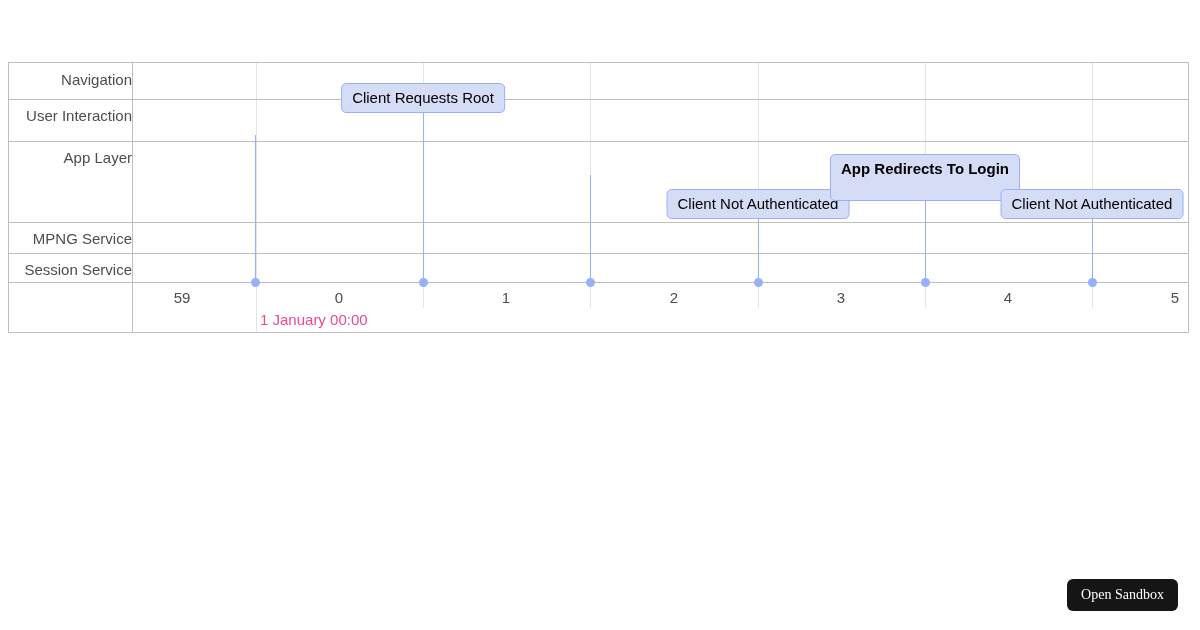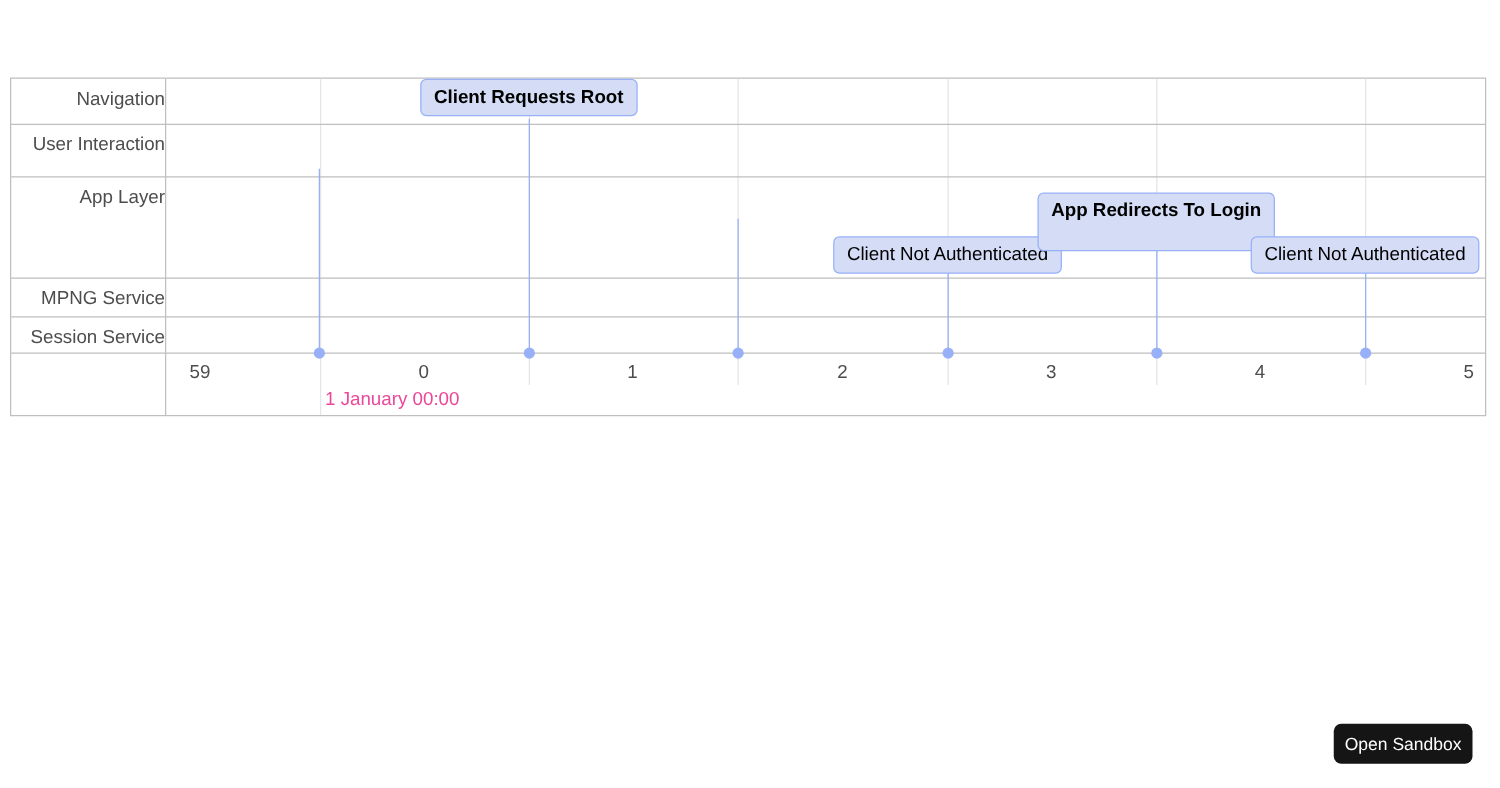--- a/index.html
+++ b/index.html
@@ -99,21 +99,21 @@
   .sandbox-btn {
     position: absolute;
     left: 1067px;
     top: 579px;
     width: 111px;
     height: 32px;
     background: #151515;
     color: #ffffff;
     border: none;
     border-radius: 6px;
-    font-family: Liberation Sans, sans-serif;
+    font-family: Liberation Serif, serif;
     font-size: 14px;
     cursor: pointer;
   }
 </style>
 </head>
 <body>
 
 <div class="stage">
   <div class="timeline" id="timeline">
       <div class="grid-v" style="left: 247px; top: 0px; height: 219px;"></div>
@@ -144,25 +144,25 @@
       <div class="item-line" style="left: 246px; top: 72px; height: 147px;"></div>
       <div class="item-dot" style="left: 242px; top: 215px;"></div>
       <div class="item-line" style="left: 581px; top: 112px; height: 107px;"></div>
       <div class="item-dot" style="left: 577px; top: 215px;"></div>
       <div class="item-line" style="left: 749px; top: 154px; height: 65px;"></div>
       <div class="item-dot" style="left: 745px; top: 215px;"></div>
       <div class="item-line" style="left: 916px; top: 112px; height: 107px;"></div>
       <div class="item-dot" style="left: 912px; top: 215px;"></div>
       <div class="item-line" style="left: 1083px; top: 154px; height: 65px;"></div>
       <div class="item-dot" style="left: 1079px; top: 215px;"></div>
-      <div class="timeline-item" style="left: 414px; top: 0; height: 30px; font-weight: bold;">Client Requests Root</div>
+      <div class="timeline-item" style="left: 414px; top: 20px; height: 30px;">Client Requests Root</div>
       <div class="timeline-item" style="left: 749px; top: 126px; height: 30px;">Client Not Authenticated</div>
       <div class="timeline-item" style="left: 916px; top: 91px; height: 47px; font-weight: bold;">App Redirects To Login</div>
       <div class="timeline-item" style="left: 1083px; top: 126px; height: 30px;">Client Not Authenticated</div>
-      <div class="axis-minor-label" style="left: 151px; top: 225px;">59</div>
+      <div class="axis-minor-label" style="left: 173px; top: 225px;">59</div>
       <div class="axis-minor-label" style="left: 330px; top: 225px;">0</div>
       <div class="axis-minor-label" style="left: 497px; top: 225px;">1</div>
       <div class="axis-minor-label" style="left: 665px; top: 225px;">2</div>
       <div class="axis-minor-label" style="left: 832px; top: 225px;">3</div>
       <div class="axis-minor-label" style="left: 999px; top: 225px;">4</div>
       <div class="axis-minor-label" style="left: 1166px; top: 225px;">5</div>
       <div class="axis-major-label" style="left: 251px; top: 247px;">1 January 00:00</div>
     </div>
   <button class="sandbox-btn">Open Sandbox</button>
 </div>

